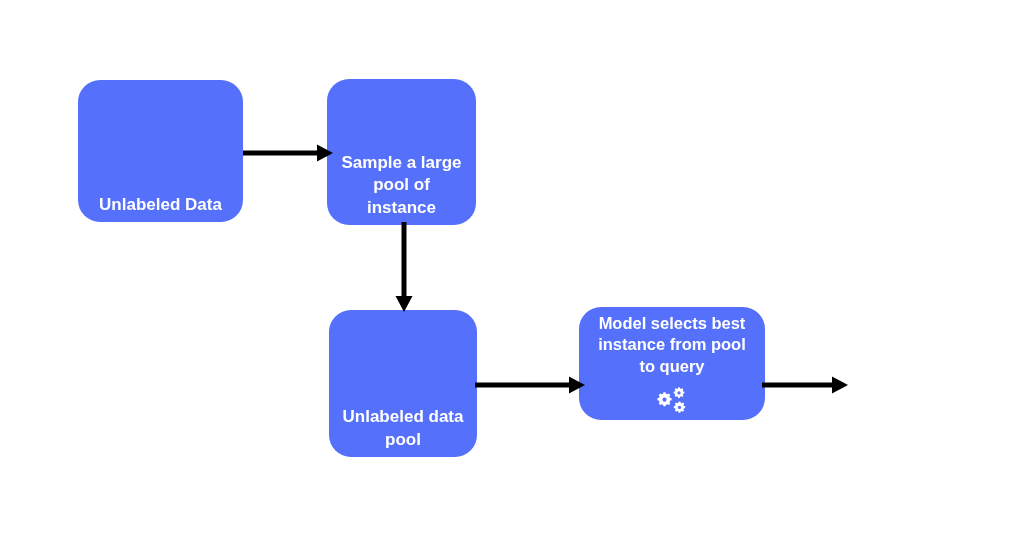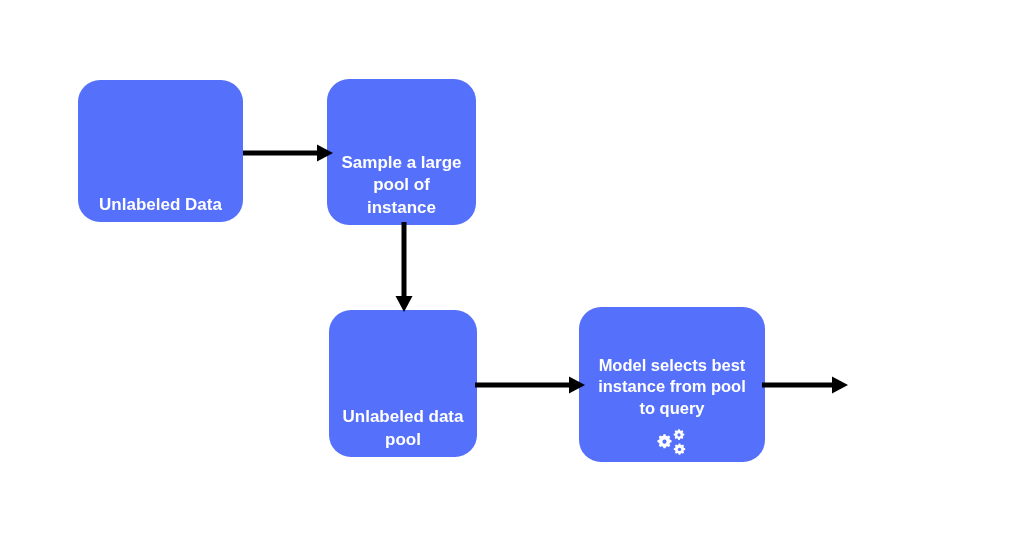--- a/index.html
+++ b/index.html
@@ -40,21 +40,21 @@
   }
   .node-icon {
     display: block;
     margin-top: 6px;
     line-height: 0;
   }
   
   #node-unlabeled-data      { left: 78px;  top: 80px;  width: 165px; height: 142px; }
   #node-sample-pool         { left: 327px; top: 79px;  width: 149px; height: 146px; }
   #node-unlabeled-data-pool { left: 329px; top: 310px; width: 148px; height: 147px; }
-  #node-model-selects       { left: 579px; top: 307px; width: 186px; height: 155px; }
+  #node-model-selects       { left: 579px; top: 307px; width: 186px; height: 113px; }
   #node-query-labeled       { left: 843px; top: 307px; width: 166px; height: 156px; }
 
   #node-model-selects { font-size: 16.5px; }
   #node-query-labeled { font-size: 16.5px; }
 
   .edge {
     position: absolute;
   }
   .edge svg { display: block; overflow: visible; }
 

